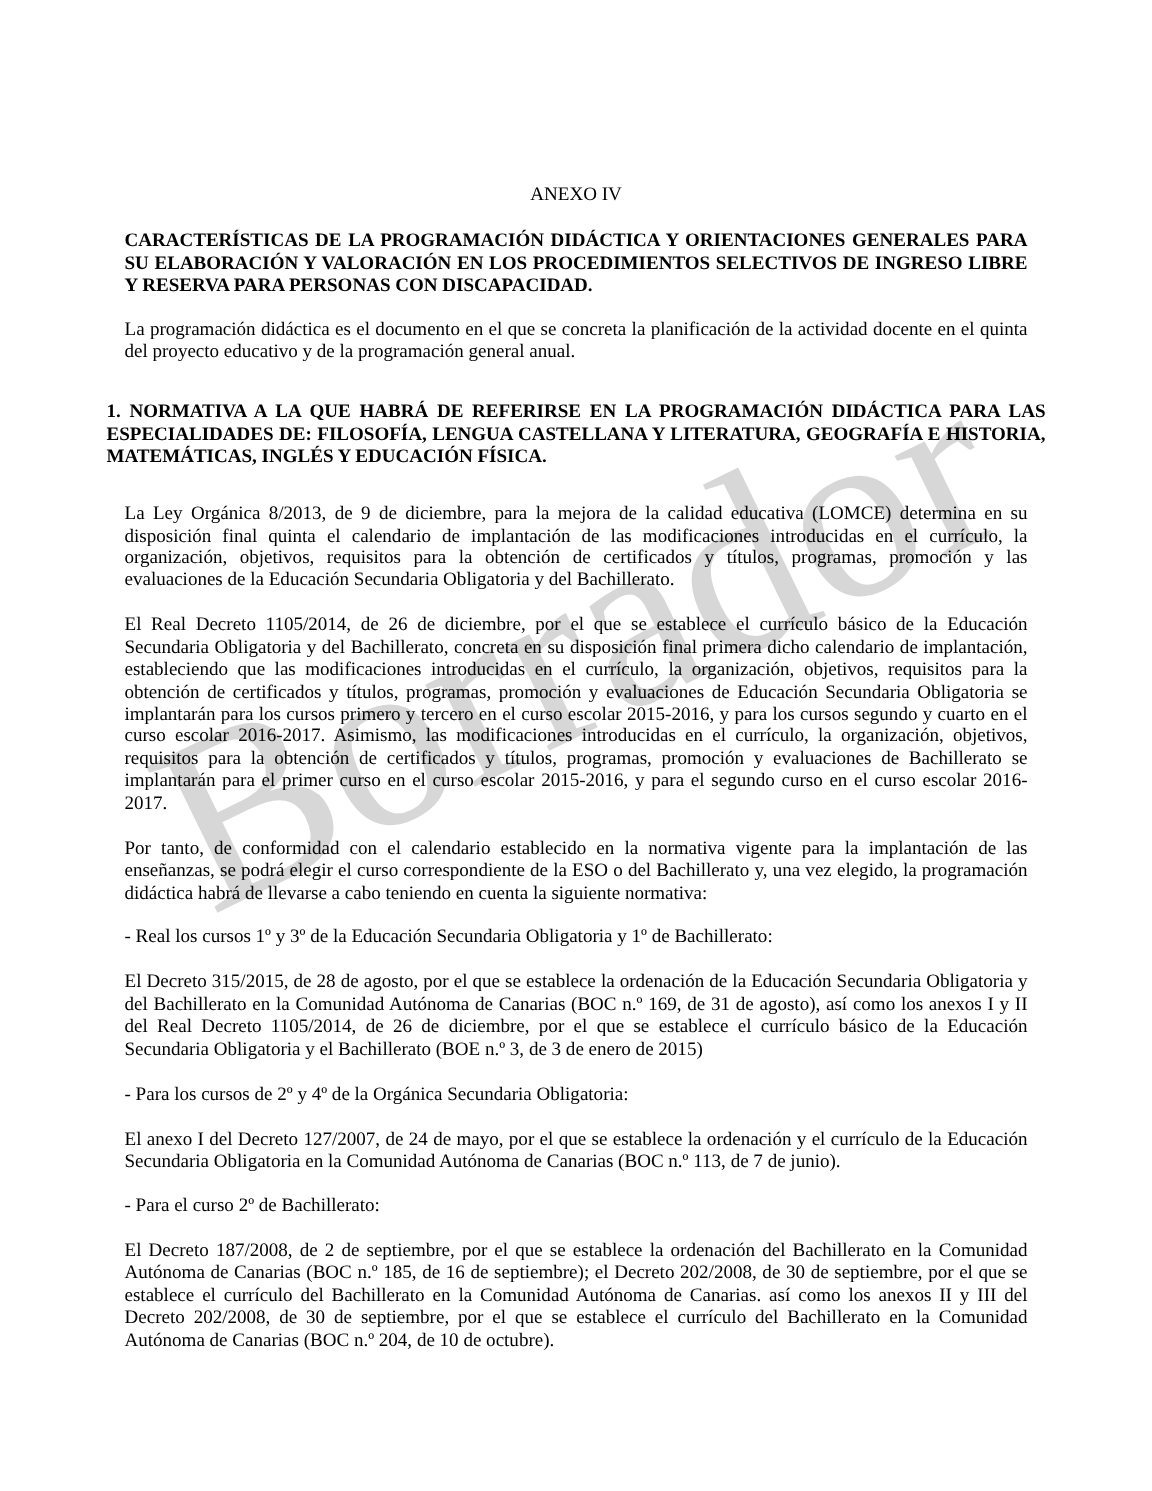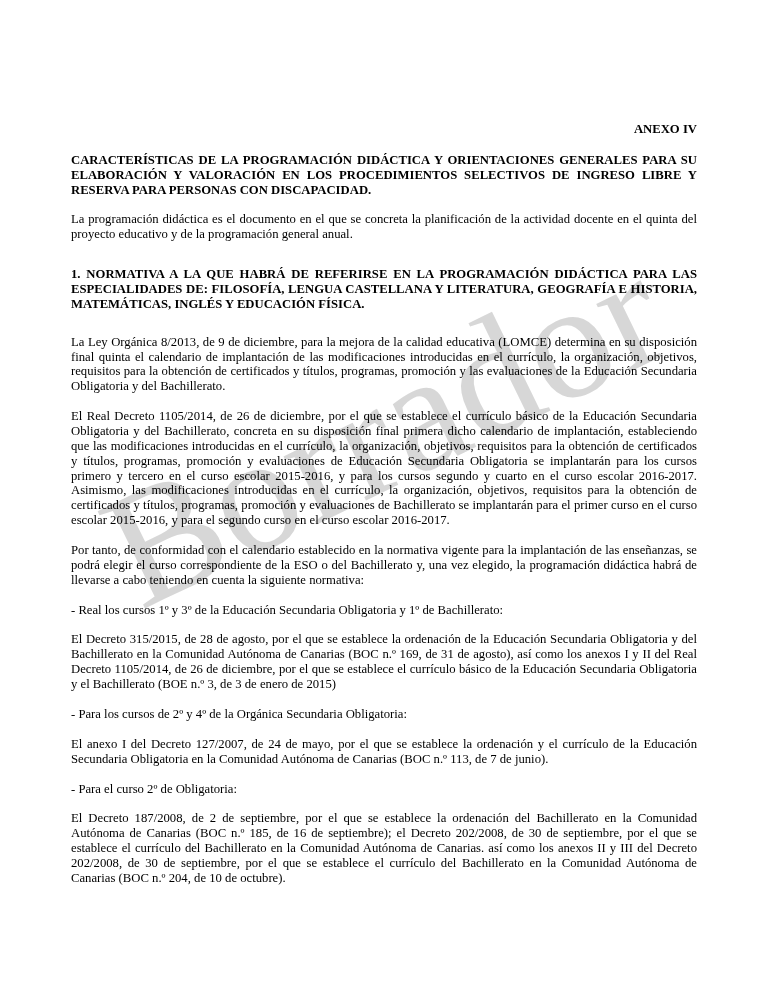--- a/index.html
+++ b/index.html
@@ -36,25 +36,25 @@
   }
   .content {
     position: relative;
     z-index: 1;
     padding: 122px 71px 0 71px;
     font-size: 12.7px;
     line-height: 1.17;
     text-align: justify;
   }
   .content p {
-    margin: 15px 0;
+    margin: 15px 12px;
   }
   .doc-title {
-    text-align: right;
-    font-weight: bold;
+    text-align: center;
+    font-weight: normal;
     margin: 0 0 16px 0 !important;
   }
   .heading {
     font-weight: bold;
   }
   .section-heading {
     font-weight: bold;
     margin: 25px 0 23px 0 !important;
   }
   .mb0 { margin-bottom: 0 !important; }
@@ -85,18 +85,18 @@
     <p>Por tanto, de conformidad con el calendario establecido en la normativa vigente para la implantación de las enseñanzas, se podrá elegir el curso correspondiente de la ESO o del Bachillerato y, una vez elegido, la programación didáctica habrá de llevarse a cabo teniendo en cuenta la siguiente normativa:</p>
 
     <p>- Real los cursos 1º y 3º de la Educación Secundaria Obligatoria y 1º de Bachillerato:</p>
 
     <p>El Decreto 315/2015, de 28 de agosto, por el que se establece la ordenación de la Educación Secundaria Obligatoria y del Bachillerato en la Comunidad Autónoma de Canarias (BOC n.º 169, de 31 de agosto), así como los anexos I y II del Real Decreto 1105/2014, de 26 de diciembre, por el que se establece el currículo básico de la Educación Secundaria Obligatoria y el Bachillerato (BOE n.º 3, de 3 de enero de 2015)</p>
 
     <p>- Para los cursos de 2º y 4º de la Orgánica Secundaria Obligatoria:</p>
 
     <p>El anexo I del Decreto 127/2007, de 24 de mayo, por el que se establece la ordenación y el currículo de la Educación Secundaria Obligatoria en la Comunidad Autónoma de Canarias (BOC n.º 113, de 7 de junio).</p>
 
-    <p>- Para el curso 2º de Obligatoria:</p>
+    <p>- Para el curso 2º de Bachillerato:</p>
 
     <p>El Decreto 187/2008, de 2 de septiembre, por el que se establece la ordenación del Bachillerato en la Comunidad Autónoma de Canarias (BOC n.º 185, de 16 de septiembre); el Decreto 202/2008, de 30 de septiembre, por el que se establece el currículo del Bachillerato en la Comunidad Autónoma de Canarias. así como los anexos II y III del Decreto 202/2008, de 30 de septiembre, por el que se establece el currículo del Bachillerato en la Comunidad Autónoma de Canarias (BOC n.º 204, de 10 de octubre).</p>
 
   </div>
 </div>
 
 </body></html>

